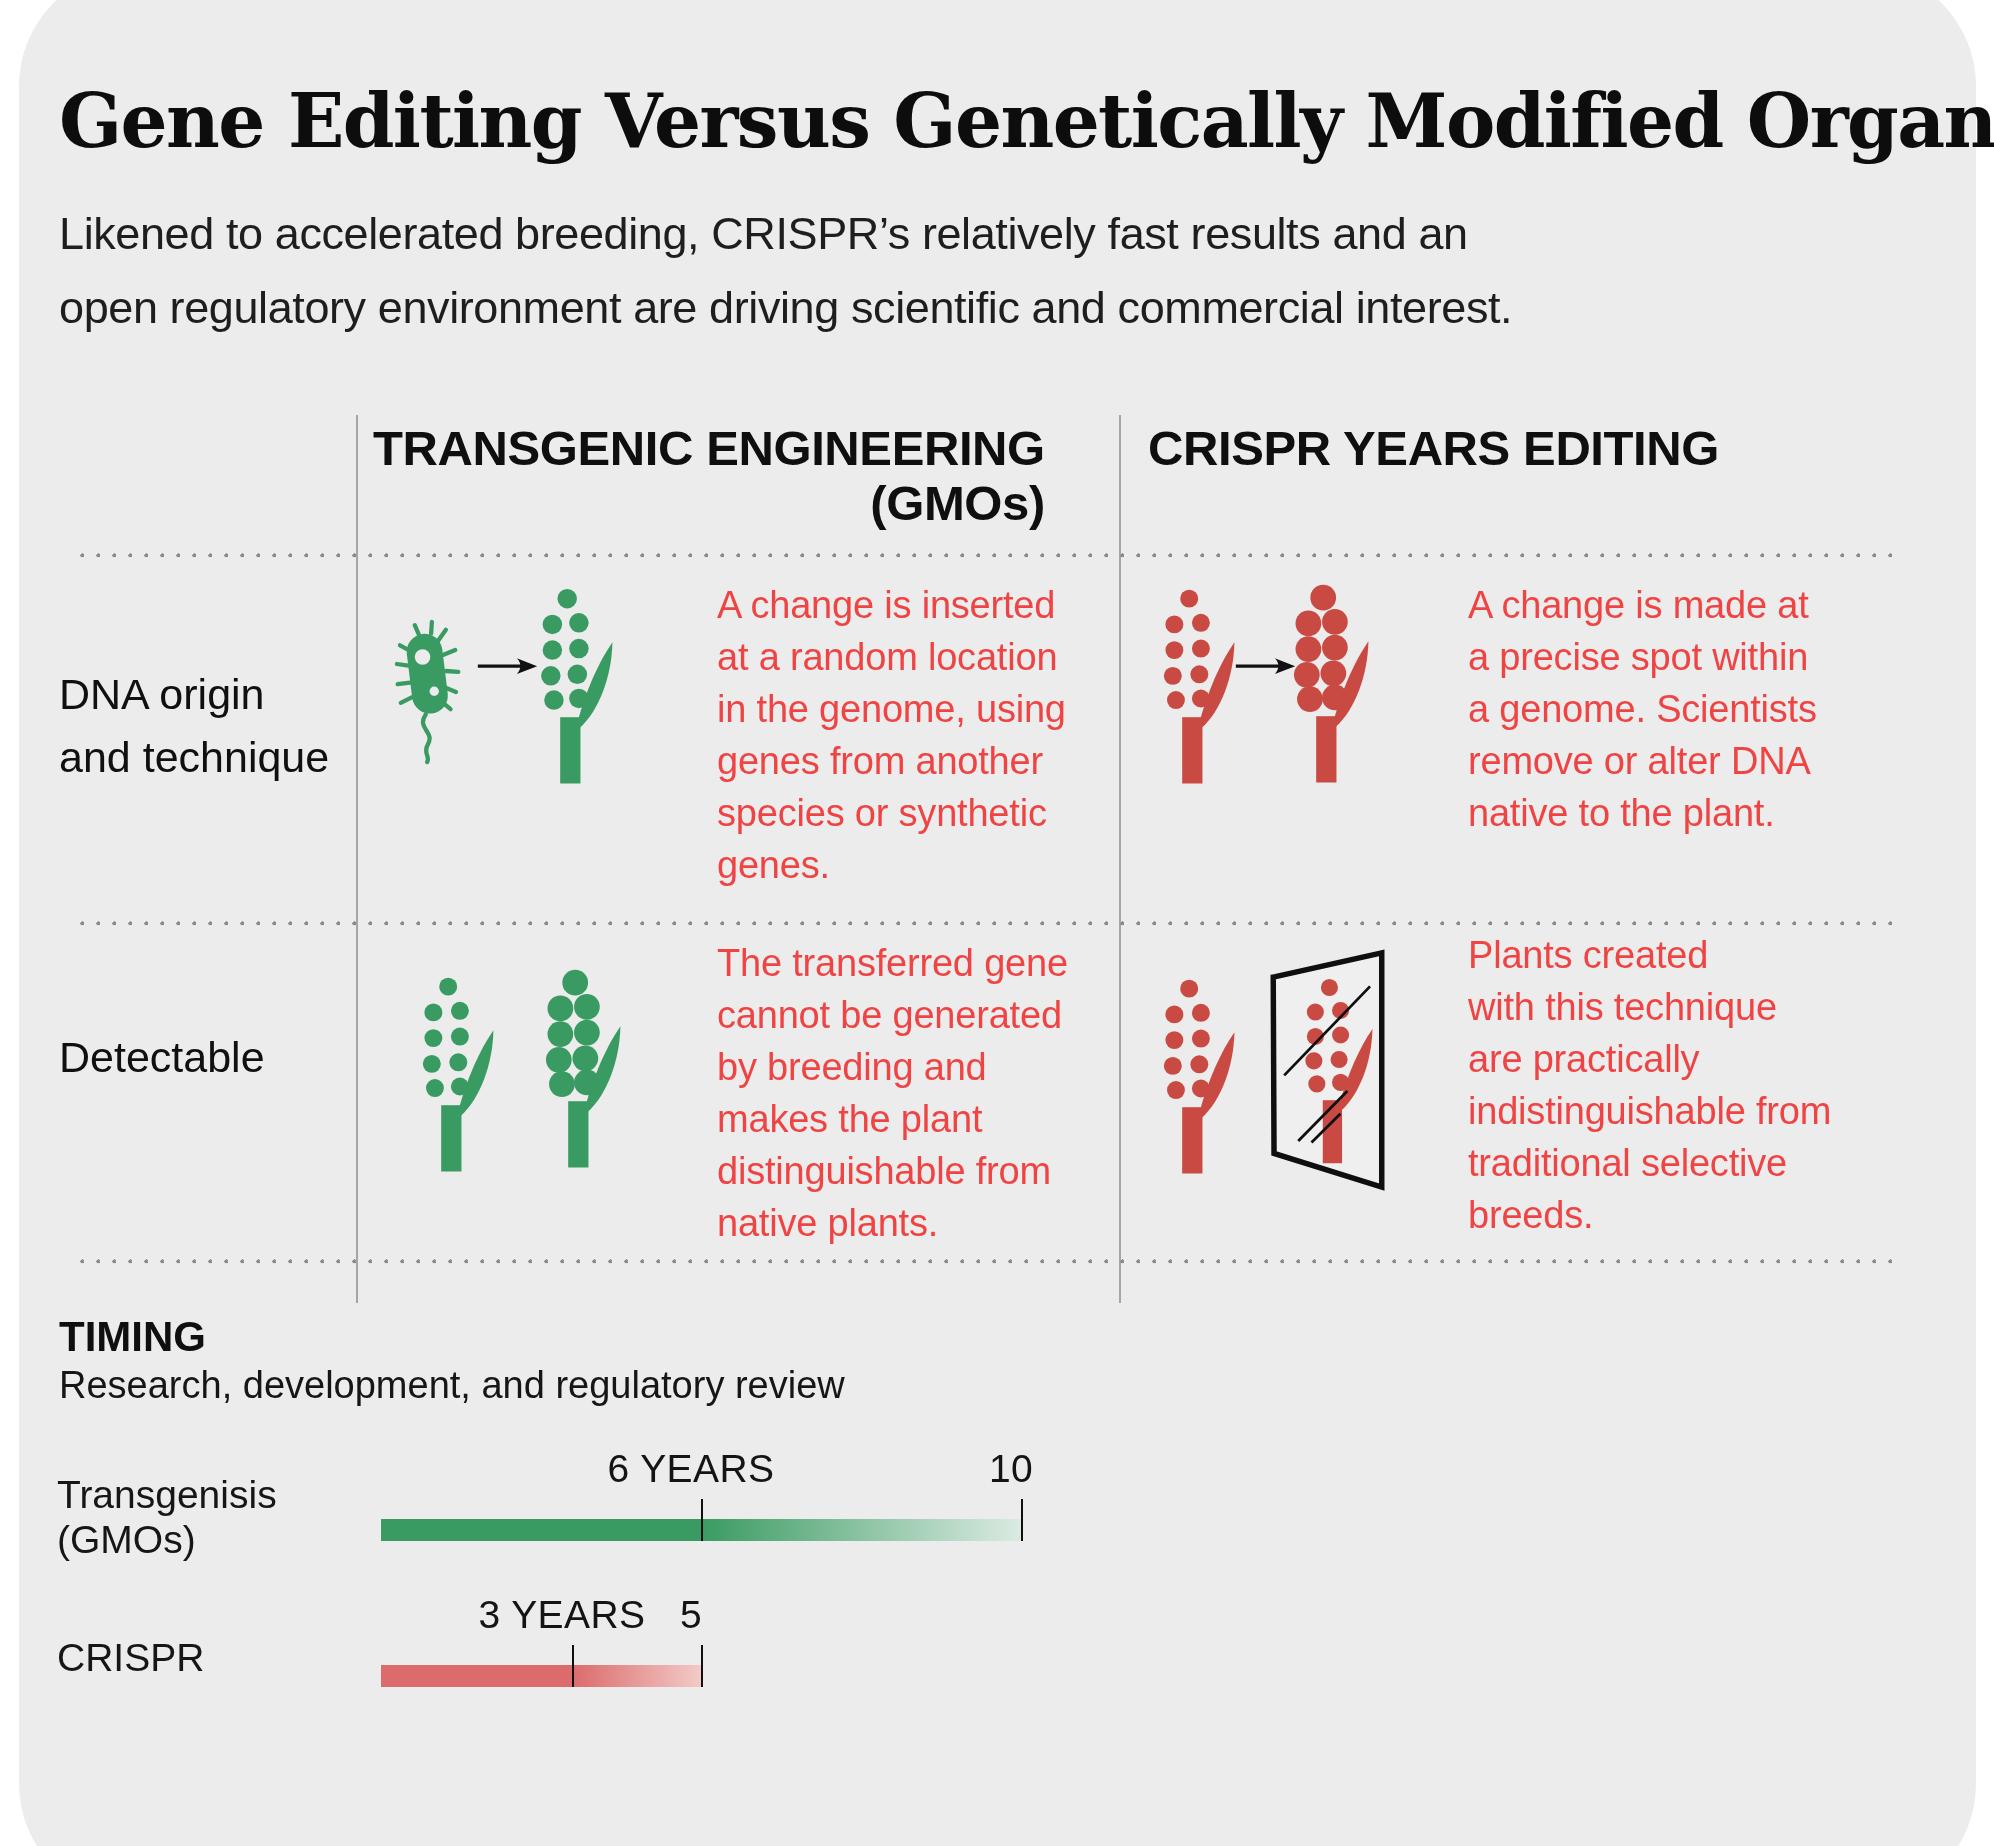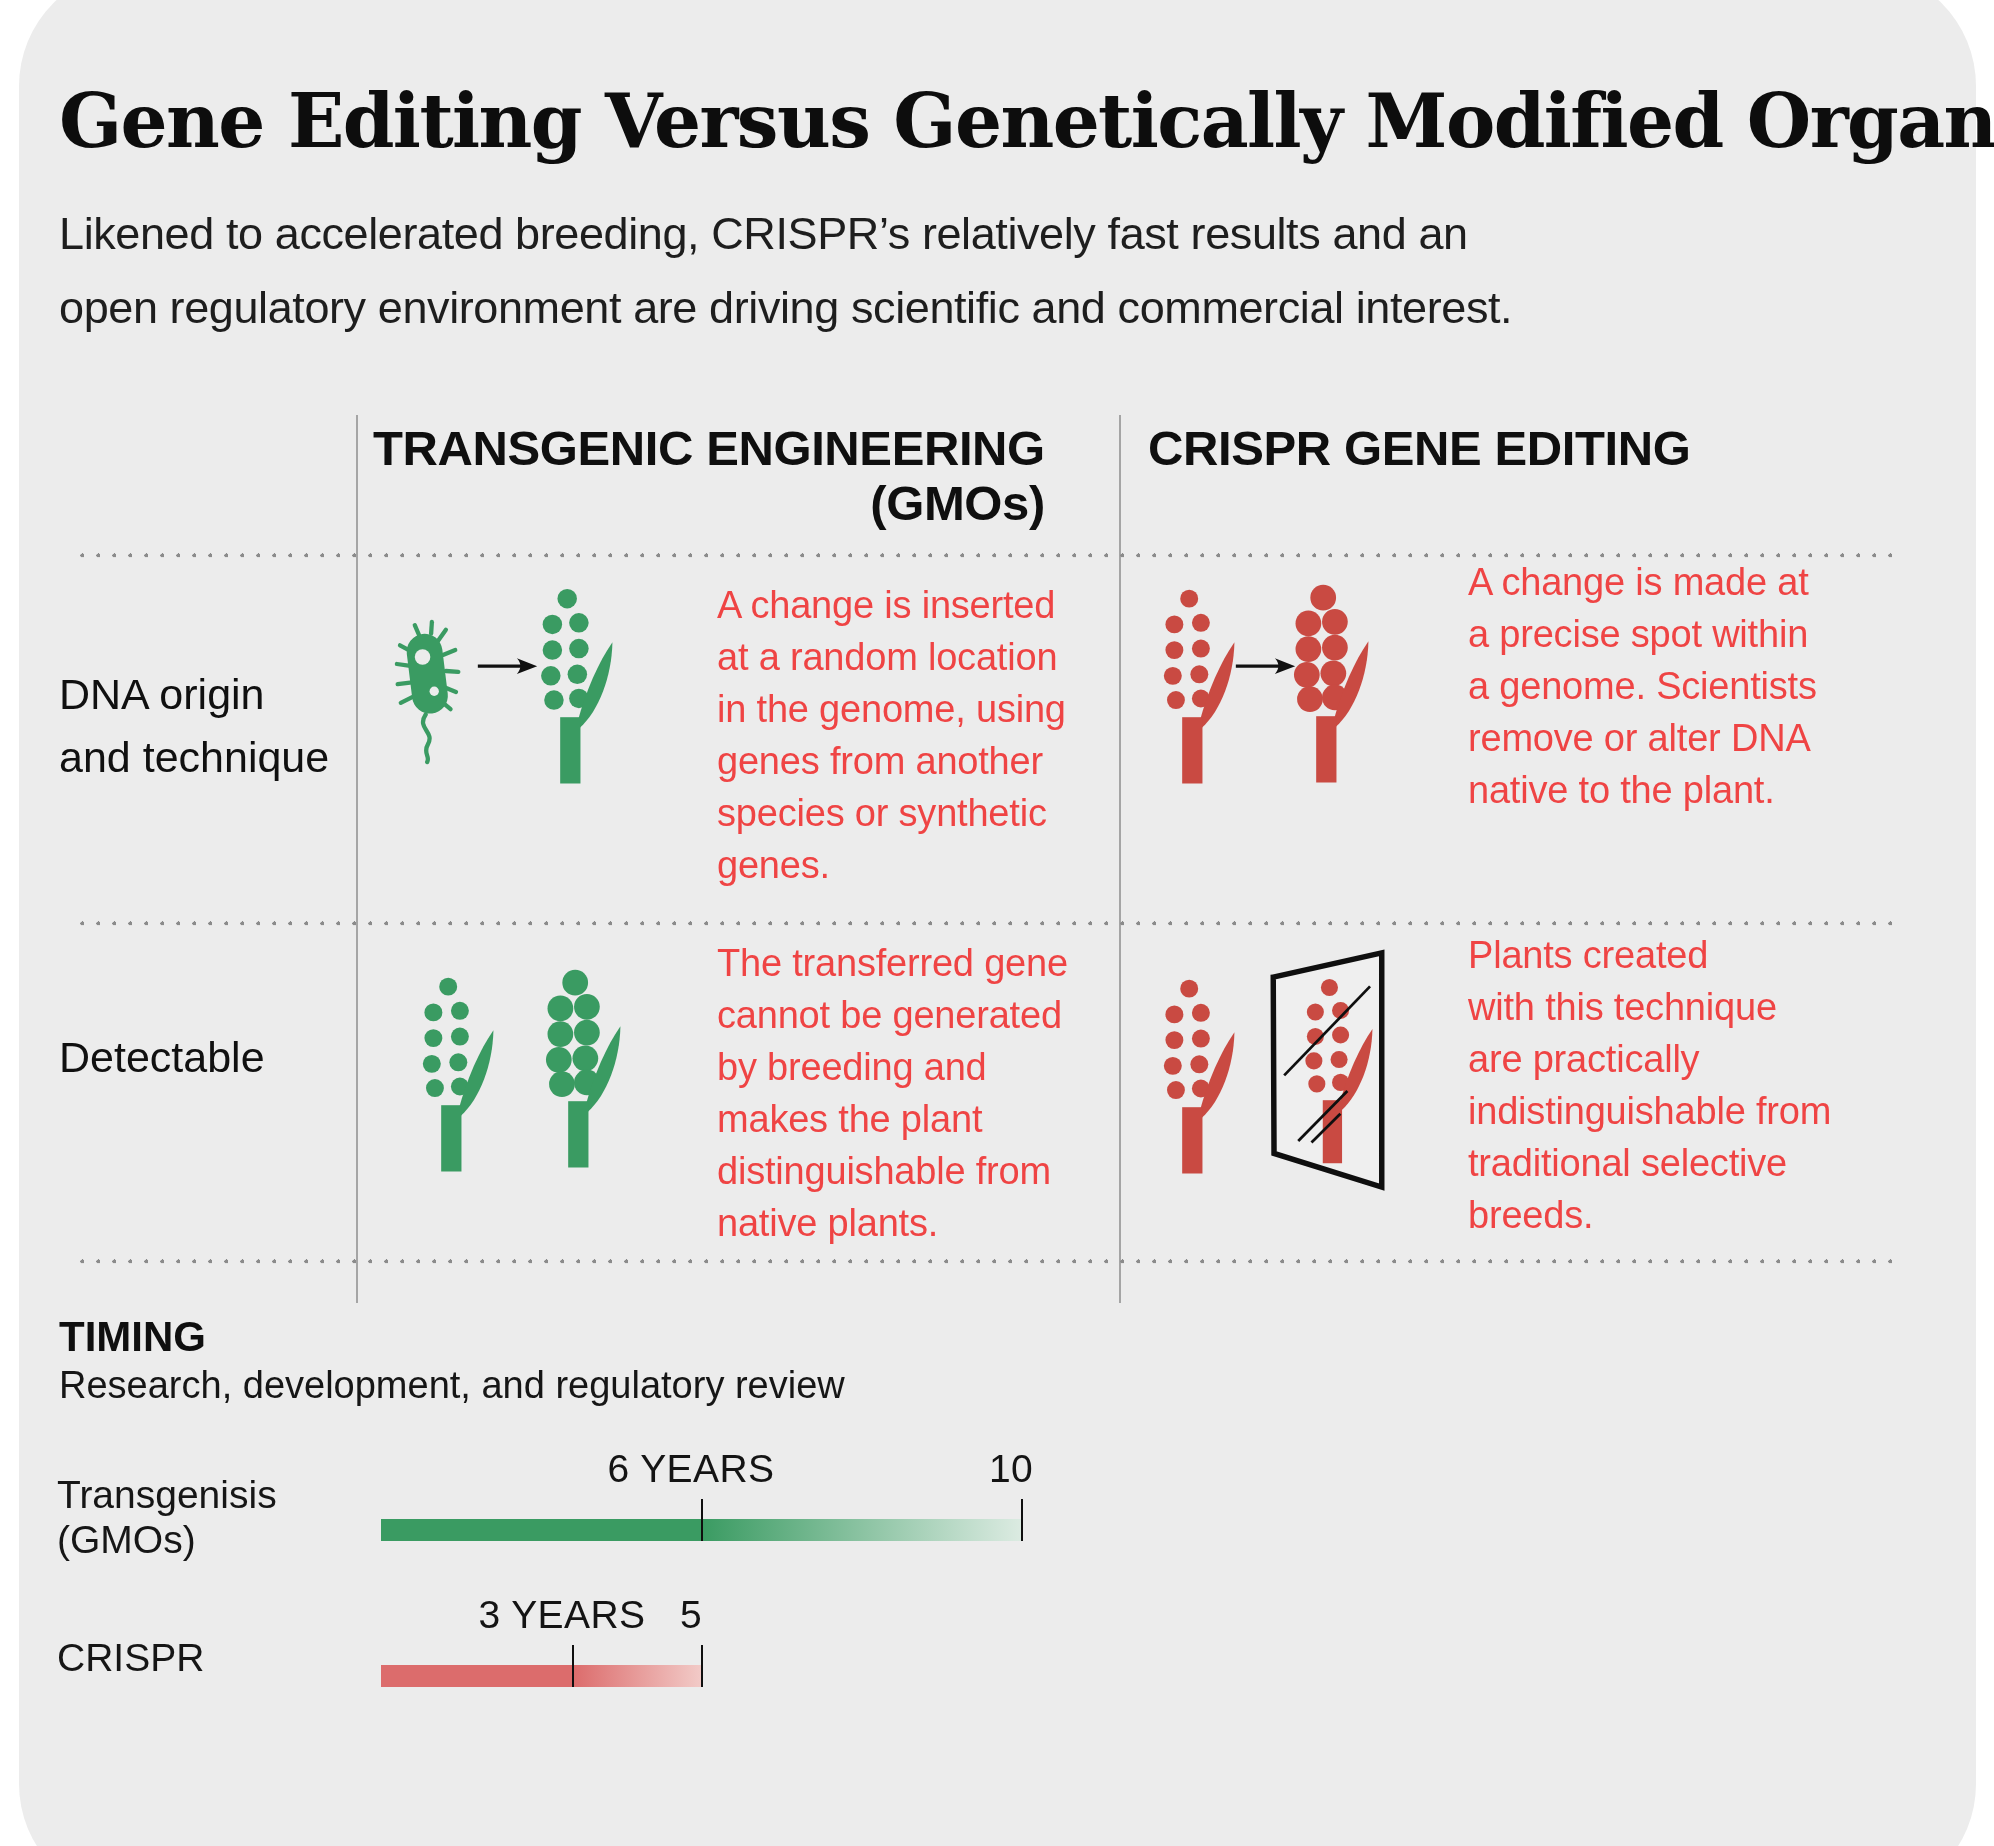--- a/index.html
+++ b/index.html
@@ -46,21 +46,21 @@
 
   <h1 class="abs title">Gene Editing Versus Genetically Modified Organisms</h1>
   <p class="abs subtitle preline">Likened to accelerated breeding, CRISPR’s relatively fast results and an
 open regulatory environment are driving scientific and commercial interest.</p>
 
   <div class="abs vline" style="left:356px;"></div>
   <div class="abs vline" style="left:1119px;"></div>
 
   <div class="abs col-header preline" style="left:373px;">TRANSGENIC ENGINEERING
 (GMOs)</div>
-  <div class="abs col-header" style="left:1148px;">CRISPR GENE EDITING</div>
+  <div class="abs col-header" style="left:1148px;">CRISPR YEARS EDITING</div>
 
   <div class="abs dotline" style="top:553px;"></div>
   <div class="abs dotline" style="top:921px;"></div>
   <div class="abs dotline" style="top:1259px;"></div>
 
   <div class="abs row-label preline" style="top:663px;">DNA origin
 and technique</div>
   <div class="abs row-label" style="top:1026px;">Detectable</div>
 
   <svg class="icon green-ic" style="left:393px;top:612px;" width="70" height="153" viewBox="0 0 90 195">
@@ -129,21 +129,21 @@
       <circle cx="55" cy="44" r="16.5"></circle>
       <circle cx="21" cy="79" r="16.5"></circle>
       <circle cx="55" cy="77" r="16.5"></circle>
       <circle cx="19" cy="112" r="16.5"></circle>
       <circle cx="53" cy="110" r="16.5"></circle>
       <circle cx="23" cy="143" r="16.5"></circle>
       <circle cx="55" cy="141" r="16.5"></circle>
       <path d="M53 172 C64 131 80 95 98 69 C97 113 81 156 56 179 Z"></path>
       <rect x="31" y="165" width="26" height="85"></rect>
     </svg>
-  <p class="abs paragraph preline" style="left:1468px;top:556px;">A change is made at
+  <p class="abs paragraph preline" style="left:1468px;top:579px;">A change is made at
 a precise spot within
 a genome.  Scientists
 remove or alter DNA
 native to the plant.</p>
 
   <svg class="icon green-ic" style="left:417px;top:976px;" width="78" height="196" viewBox="0 0 100 250" fill="currentColor">
       <circle cx="40" cy="13" r="11.5"></circle>
       <circle cx="21" cy="46" r="11.5"></circle>
       <circle cx="55" cy="44" r="11.5"></circle>
       <circle cx="21" cy="79" r="11.5"></circle>

